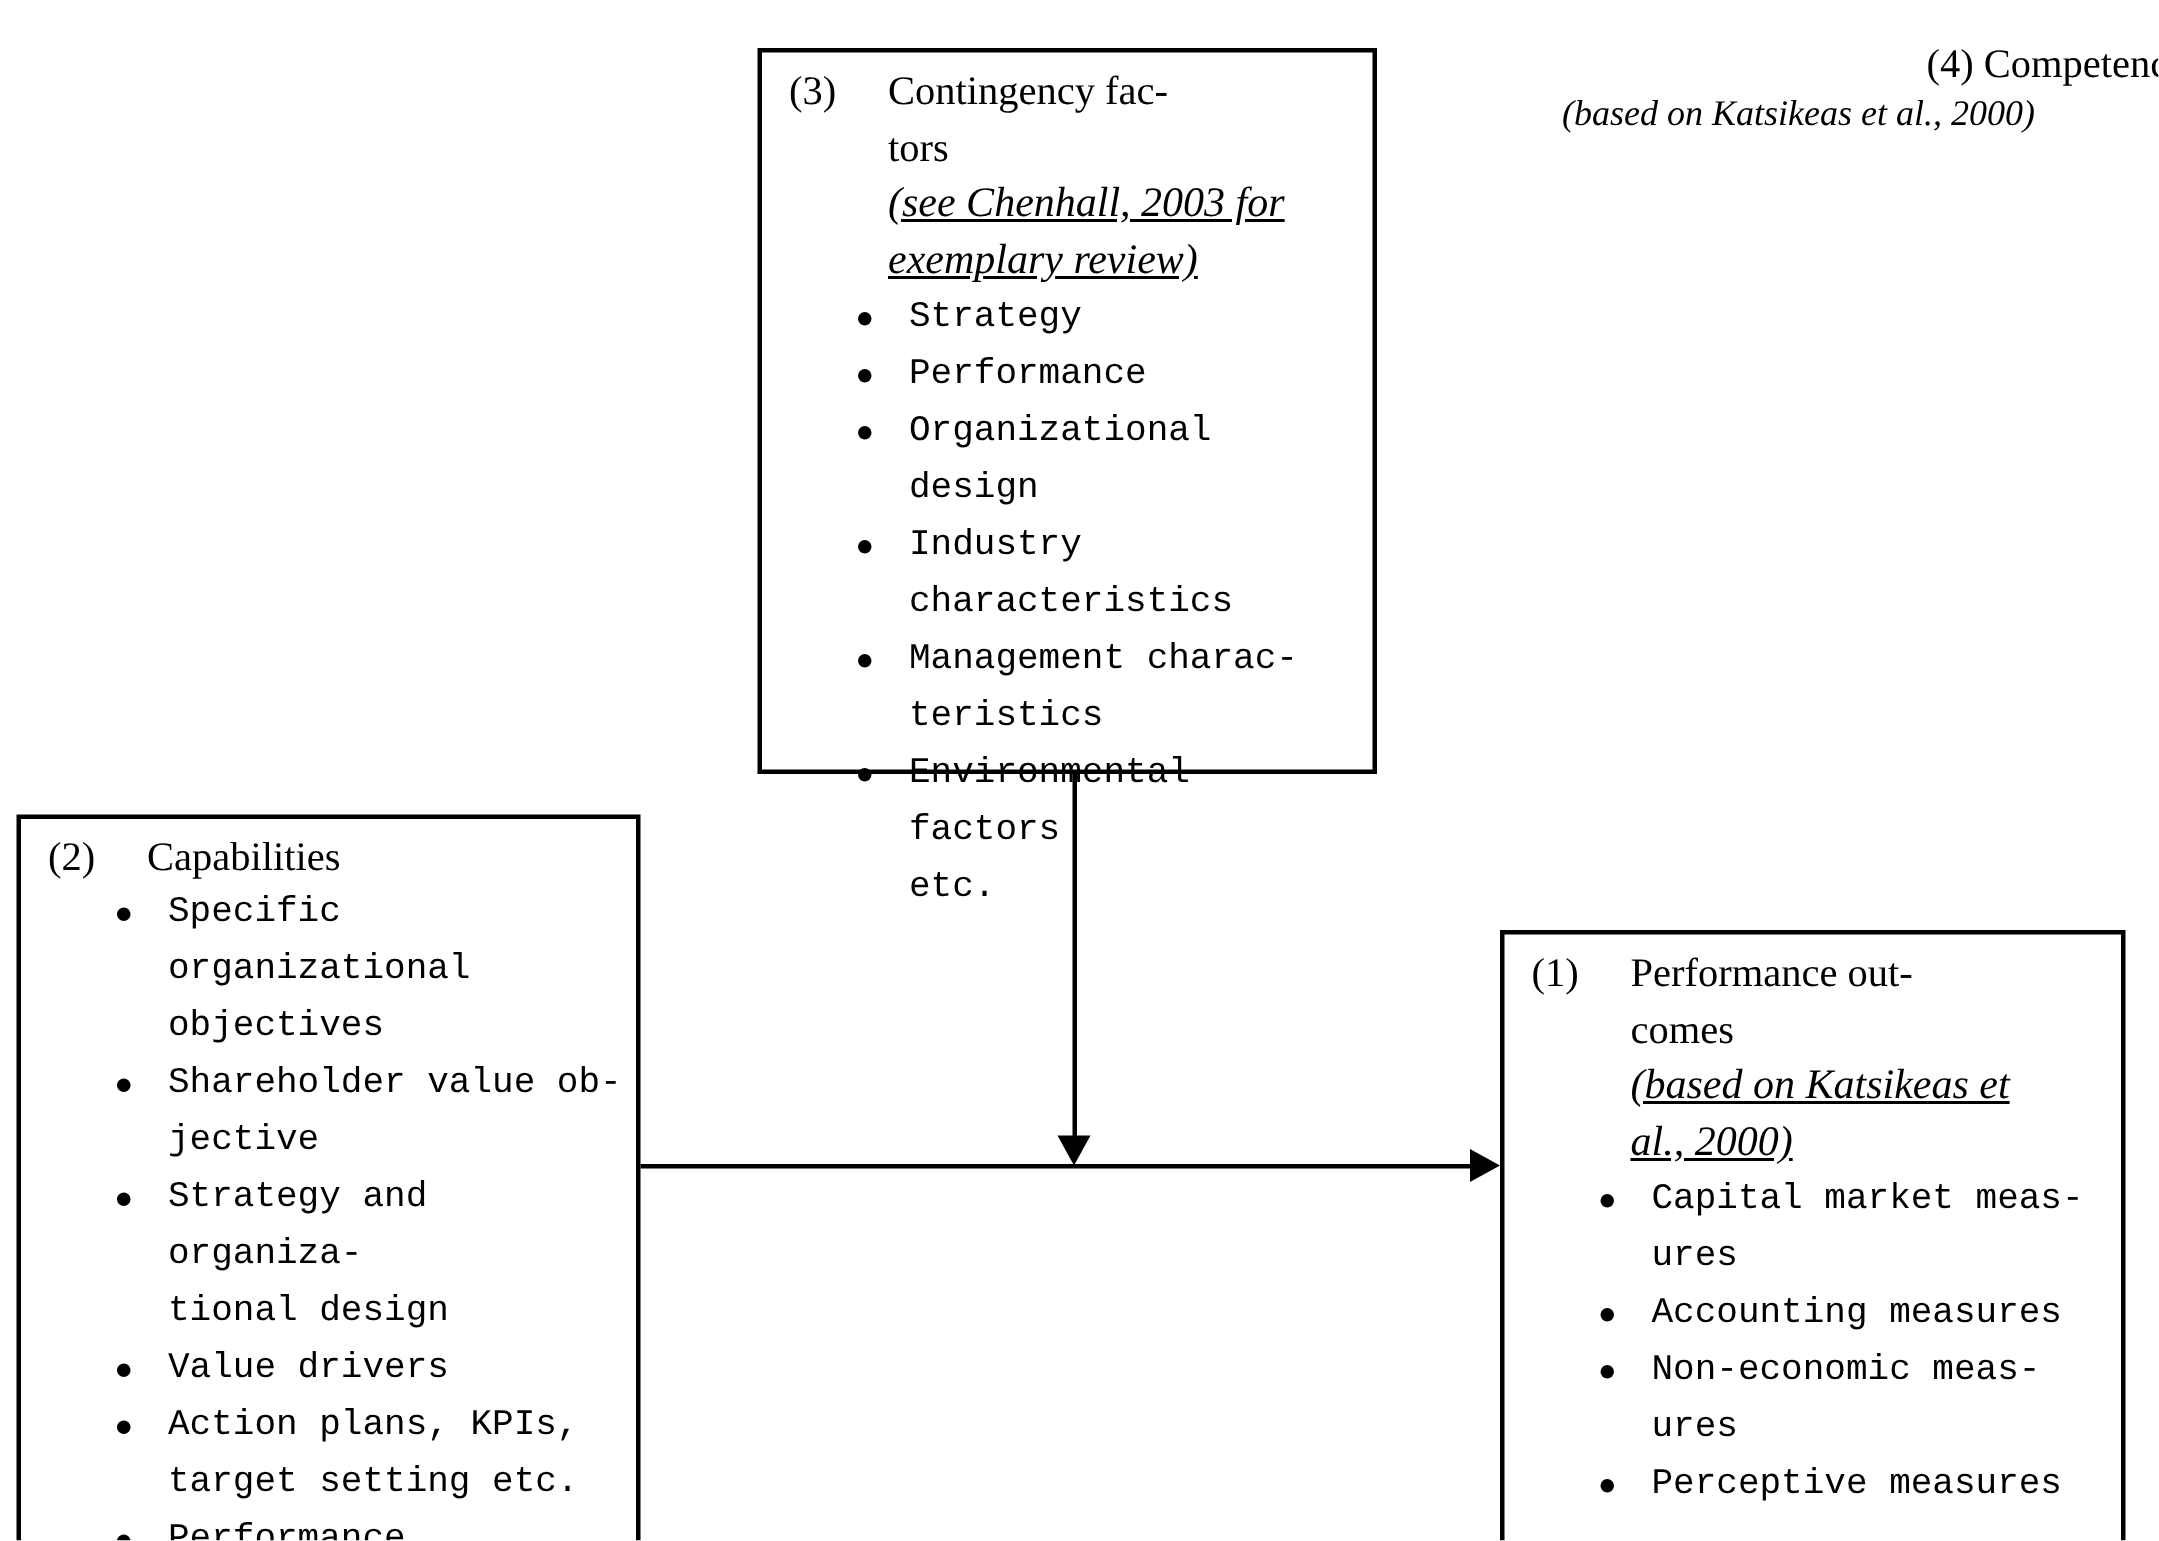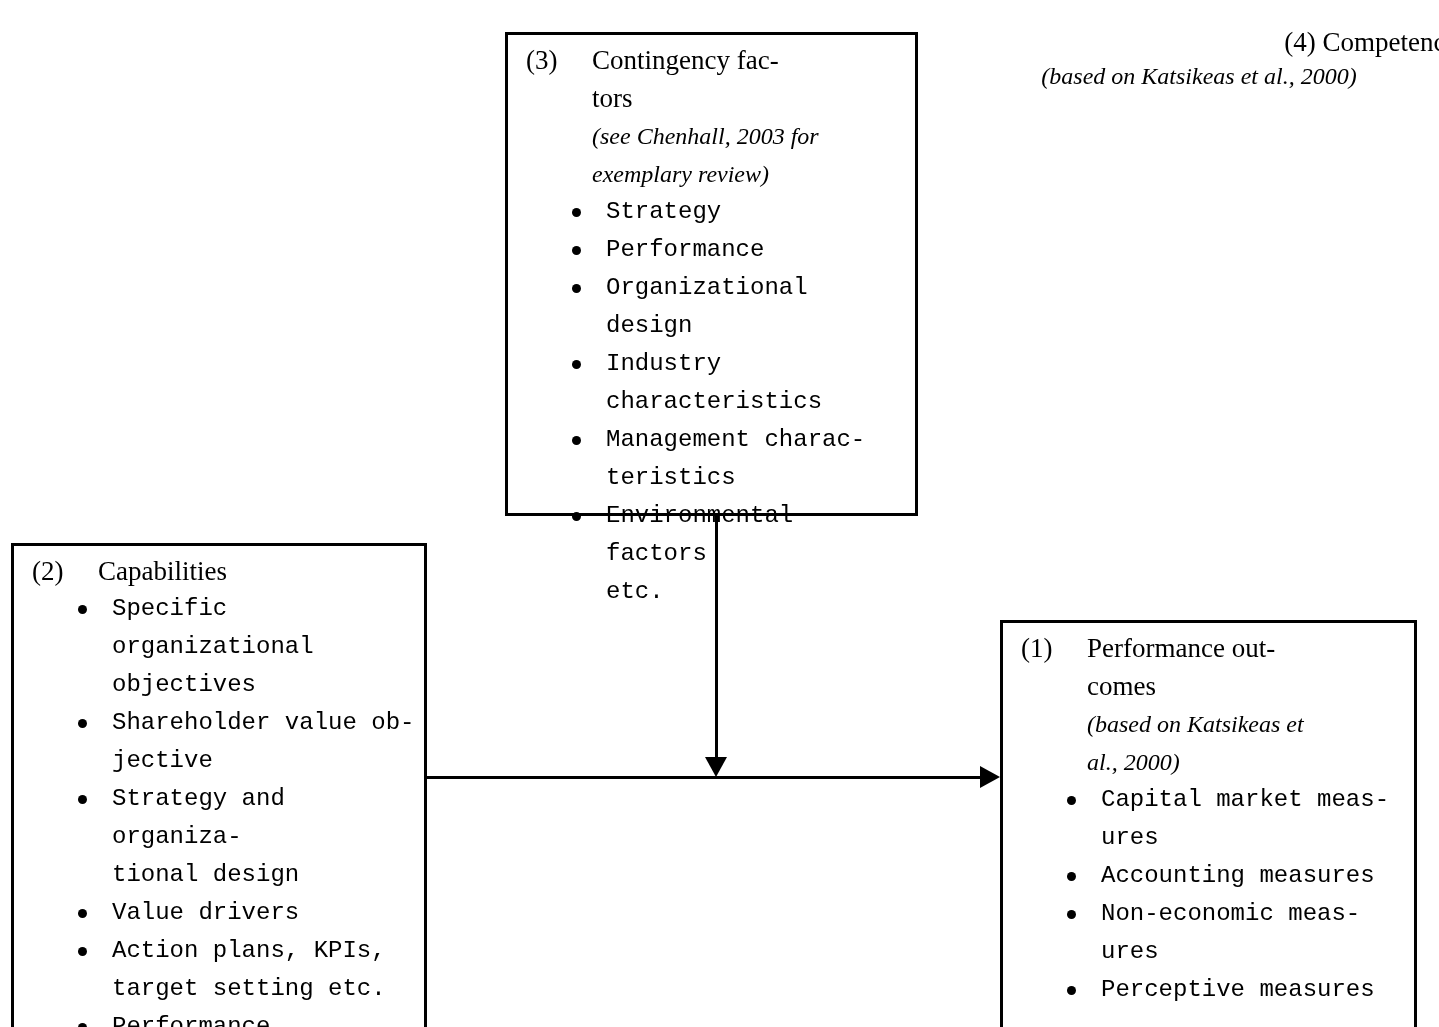--- a/index.html
+++ b/index.html
@@ -44,22 +44,23 @@
   .head-title {
     flex: 1 1 auto;
     font-size: 27px;
     line-height: 38px;
   }
 
   
   .note {
     margin-left: 66px;
     font-style: italic;
-    font-size: 24px;
-    line-height: 38px;
+    font-size: 28px;
+    line-height: 38px;
+    text-decoration: underline;
   }
 
   
   ul.bullets {
     list-style: none;
     margin: 0;
     padding: 0 0 0 40px;
   }
   ul.bullets li {
     position: relative;

